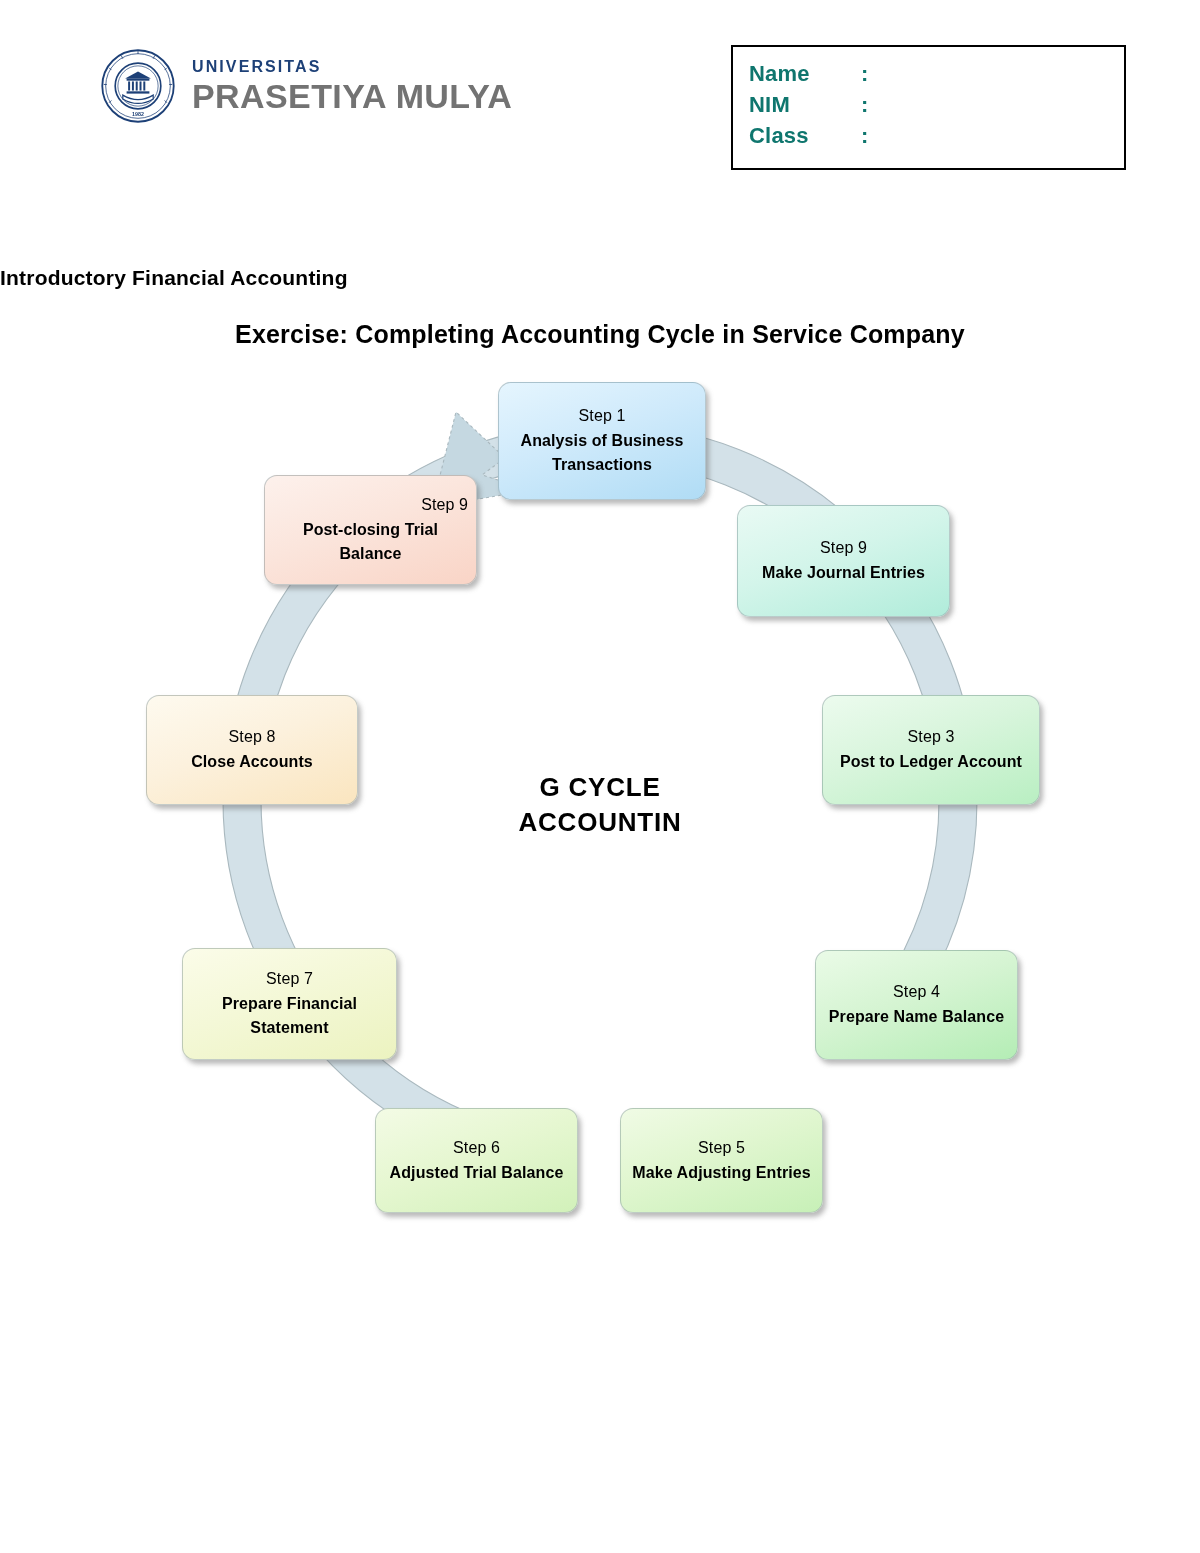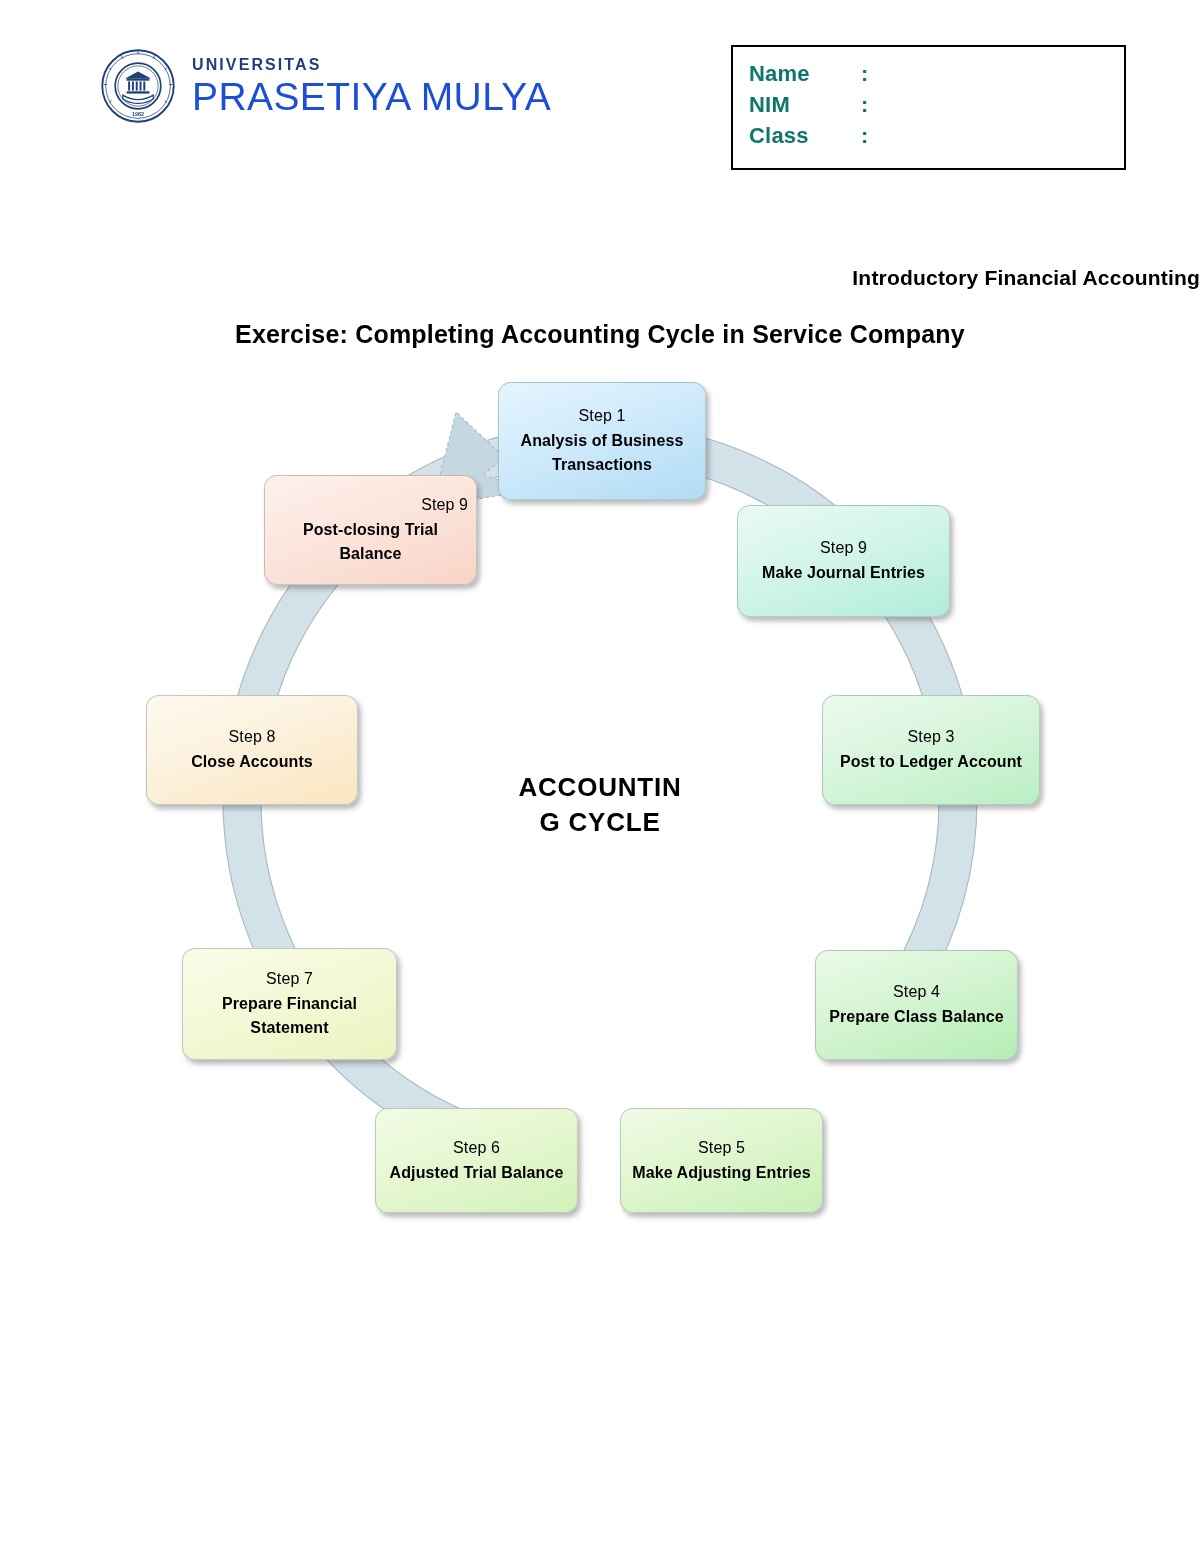--- a/index.html
+++ b/index.html
@@ -47,24 +47,24 @@
     line-height: 1;
   }
   #logo-line1 {
     font-size: 16px;
     font-weight: bold;
     letter-spacing: 2.1px;
     color: #1d4077;
     margin-bottom: 4px;
   }
   #logo-line2 {
-    font-size: 39px;
-    font-weight: normal;
+    font-size: 34px;
+    font-weight: bold;
     letter-spacing: 0.4px;
-    color: #1d4ed8;
+    color: #737373;
   }
 
   
   #identity-box {
     position: absolute;
     left: 731px;
     top: 45px;
     width: 395px;
     height: 125px;
     border: 2.5px solid #000000;
@@ -87,21 +87,21 @@
   .identity-label { width: 72px; display: inline-block; }
   .identity-colon { width: 18px; display: inline-block; }
   .identity-value { flex: 1; }
 
   
   #doc-title-1 {
     position: absolute;
     left: 0;
     top: 266px;
     width: 1200px;
-    text-align: right;
+    text-align: left;
     font-size: 21px;
     font-weight: bold;
     letter-spacing: 0.2px;
   }
   #doc-title-2 {
     position: absolute;
     left: 0;
     top: 320px;
     width: 1200px;
     text-align: center;
@@ -247,22 +247,22 @@
       <circle cx="500" cy="430" r="377" fill="none" stroke="#a9b8be" stroke-width="1.1" stroke-dasharray="1940 430" stroke-dashoffset="1148" transform="rotate(-90 500 430)"></circle>
       <circle cx="500" cy="430" r="339" fill="none" stroke="#a9b8be" stroke-width="1.1" stroke-dasharray="1742 388" stroke-dashoffset="1032" transform="rotate(-90 500 430)"></circle>
     </g>
 
     <g>
       <path d="M330 145 L356 42 L405 88 L382 105 L430 120 L300 143 Z" fill="#c5d8e1" stroke="#a9b8be" stroke-width="1.1" stroke-dasharray="3 3"></path>
     </g>
   </svg>
 
   <div id="cycle-center-label">
+    <div>G CYCLE</div>
     <div>ACCOUNTIN</div>
-    <div>G CYCLE</div>
   </div>
 
   <div class="step-box" style="left:398px; top:12px; width:208px; height:118px;
               background:linear-gradient(160deg,#e5f5fe 0%,#cfeafb 45%,#b0dcf5 100%);">
     <div class="step-num">Step 1</div>
     <div class="step-label">Analysis of Business Transactions</div>
   </div>
 
   <div class="step-box" style="left:637px; top:135px; width:213px; height:112px;
               background:linear-gradient(160deg,#e9faf4 0%,#d3f5ea 45%,#b0ecda 100%);">
@@ -272,21 +272,21 @@
 
   <div class="step-box" style="left:722px; top:325px; width:218px; height:110px;
               background:linear-gradient(160deg,#ecfbee 0%,#d8f5dc 45%,#b9efc2 100%);">
     <div class="step-num">Step 3</div>
     <div class="step-label">Post to Ledger Account</div>
   </div>
 
   <div class="step-box" style="left:715px; top:580px; width:203px; height:110px;
               background:linear-gradient(160deg,#eafbe7 0%,#d5f4d2 45%,#b4edb5 100%);">
     <div class="step-num">Step 4</div>
-    <div class="step-label">Prepare Class Balance</div>
+    <div class="step-label">Prepare Name Balance</div>
   </div>
 
   <div class="step-box" style="left:520px; top:738px; width:203px; height:105px;
               background:linear-gradient(160deg,#f0fbe5 0%,#e0f6cf 45%,#c7f0b7 100%);">
     <div class="step-num">Step 5</div>
     <div class="step-label">Make Adjusting Entries</div>
   </div>
 
   <div class="step-box" style="left:275px; top:738px; width:203px; height:105px;
               background:linear-gradient(160deg,#f3fbe5 0%,#e6f7d1 45%,#d2f1ba 100%);">

